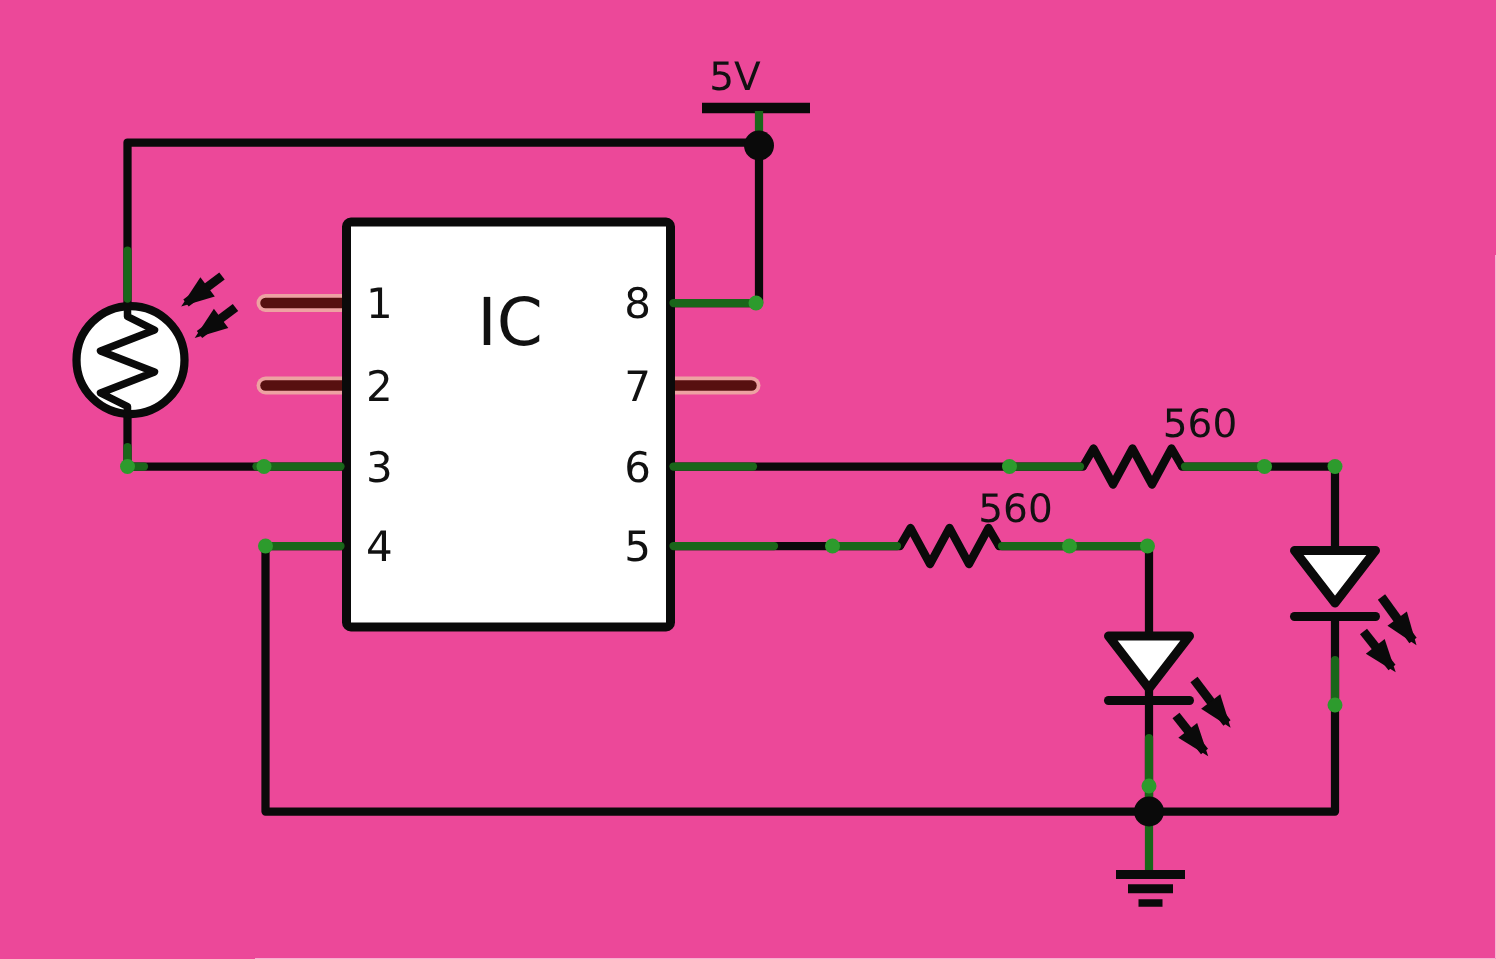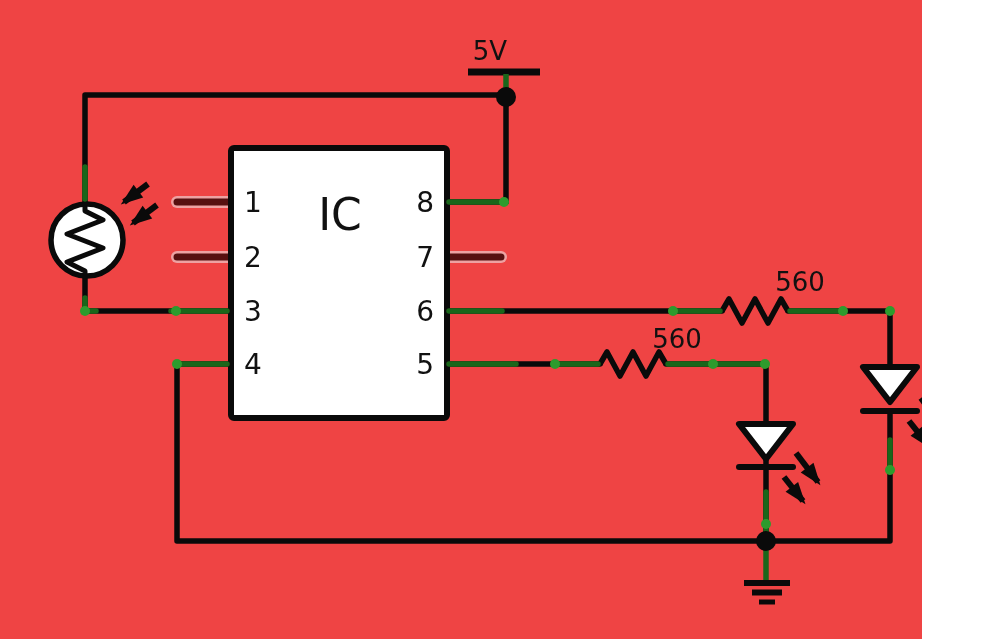--- a/index.html
+++ b/index.html
@@ -1,20 +1,20 @@
 <!DOCTYPE html>
 <html><head>
 <meta charset="utf-8">
 <style>
   html, body { margin: 0; padding: 0; background: #ffffff; }
   .canvas {
     position: relative;
-    width: 922px;
+    width: 997px;
     height: 639px;
-    background: #ef4444;
+    background: #ec4899;
     font-family: "DejaVu Sans", sans-serif;
     overflow: hidden;
   }
   svg { display: block; }
   text {
     font-family: "DejaVu Sans", sans-serif;
     fill: #111111;
   }
   .pin-num { font-size: 28px; }
   .ic-label { font-size: 44px; }

